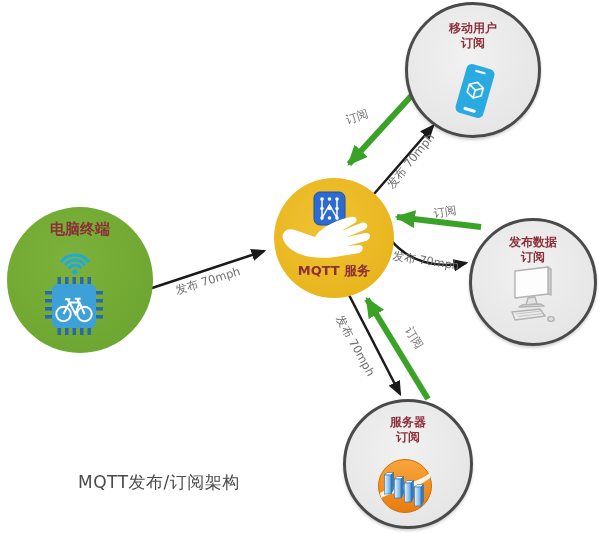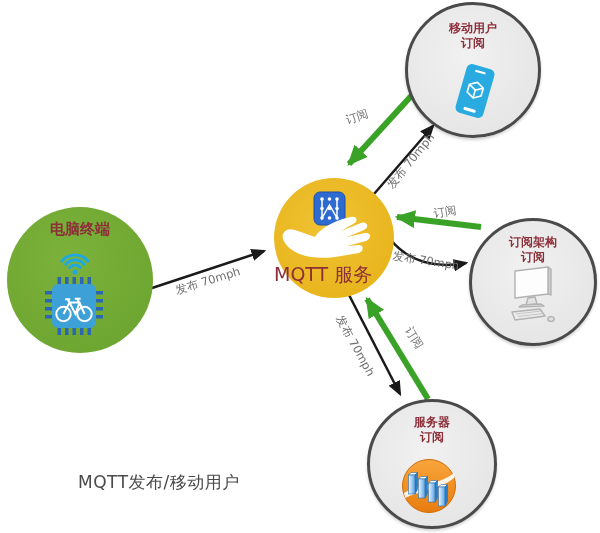--- a/index.html
+++ b/index.html
@@ -18,29 +18,29 @@
     left:274px; top:178px; width:120px; height:120px;
     background:radial-gradient(circle at 45% 40%, #f0c334, #e5b015);
   }
   .subscriber {
     background:radial-gradient(circle at 45% 40%, #f1f1f1, #e2e2e2);
     border:3.5px solid #4a4a4a;
     box-shadow:0 2px 3px rgba(0,0,0,0.18);
   }
   #node-mobile   { left:405px; top:2px;   width:136px; height:136px; }
   #node-computer { left:469px; top:218px; width:128px; height:128px; }
-  #node-server   { left:367px; top:399px; width:130px; height:130px; }
+  #node-server   { left:343px; top:399px; width:130px; height:130px; }
 
   .pub-label {
     position:absolute; top:13px; left:0; width:100%; text-align:center;
     font-size:15px; font-weight:bold; color:#8c2f39;
   }
   .broker-label {
-    position:absolute; top:84px; left:0; width:100%; 
-    font-size:19px; font-weight:normal; color:#8c2f39;
+    position:absolute; top:84px; left:0; width:100%; text-align:center;
+    font-size:13px; font-weight:bold; color:#8c2f39;
   }
   .sub-label {
     position:absolute; top:16px; left:0; width:100%; text-align:center;
     font-size:12px; font-weight:bold; color:#8c2f39; line-height:15px;
   }
   #node-computer .sub-label { top:14px; }
   #node-server .sub-label { top:13px; }
 
   .wifi  { position:absolute; left:50px; top:42px; width:36px; height:26px; }
   .chip  { position:absolute; left:37px; top:69px; width:60px; height:60px; }
@@ -164,21 +164,21 @@
       <rect x="13" y="50" width="14" height="3.5" rx="1.6" fill="#ffffff"></rect>
       <g stroke="#ffffff" stroke-width="1.8" fill="none" stroke-linejoin="round">
         <path d="M20,20 L28,24.5 L28,33.5 L20,38 L12,33.5 L12,24.5 Z"></path>
         <path d="M12,24.5 L20,29 L28,24.5 M20,29 L20,38"></path>
       </g>
     </svg>
   </div>
 
   <div class="node subscriber" id="node-computer">
     <div class="sub-label">
-      <span>订阅架构</span><br>
+      <span>发布数据</span><br>
       <span>订阅</span>
     </div>
     <svg class="pc" viewBox="0 0 46 58">
       <g stroke="#b2b2b2" stroke-width="1.4" stroke-linejoin="round">
         <polygon points="38,1 41,3 41,29 38,28" fill="#cfcfcf"></polygon>
         <polygon points="5,5 38,1 38,28 5,32" fill="#fdfdfd"></polygon>
         <polygon points="18,32 25,31 27,38 16,39" fill="#e3e3e3"></polygon>
         <polygon points="12,39 31,38 34,40 9,41" fill="#efefef"></polygon>
         <polygon points="2,46 30,43 35,50 5,54" fill="#ececec"></polygon>
         <ellipse cx="41" cy="53" rx="3.2" ry="2.4" fill="#e0e0e0"></ellipse>
@@ -223,14 +223,14 @@
   </div>
 
   <div class="edge-label" id="elbl-pub-in">发布 70mph</div>
   <div class="edge-label" id="elbl-sub-mobile">订阅</div>
   <div class="edge-label" id="elbl-pub-mobile">发布 70mph</div>
   <div class="edge-label" id="elbl-sub-computer">订阅</div>
   <div class="edge-label" id="elbl-pub-computer">发布 70mph</div>
   <div class="edge-label" id="elbl-pub-server">发布 70mph</div>
   <div class="edge-label" id="elbl-sub-server">订阅</div>
 
-  <div class="title">MQTT发布/移动用户</div>
+  <div class="title">MQTT发布/订阅架构</div>
 </div>
 
 </body></html>

